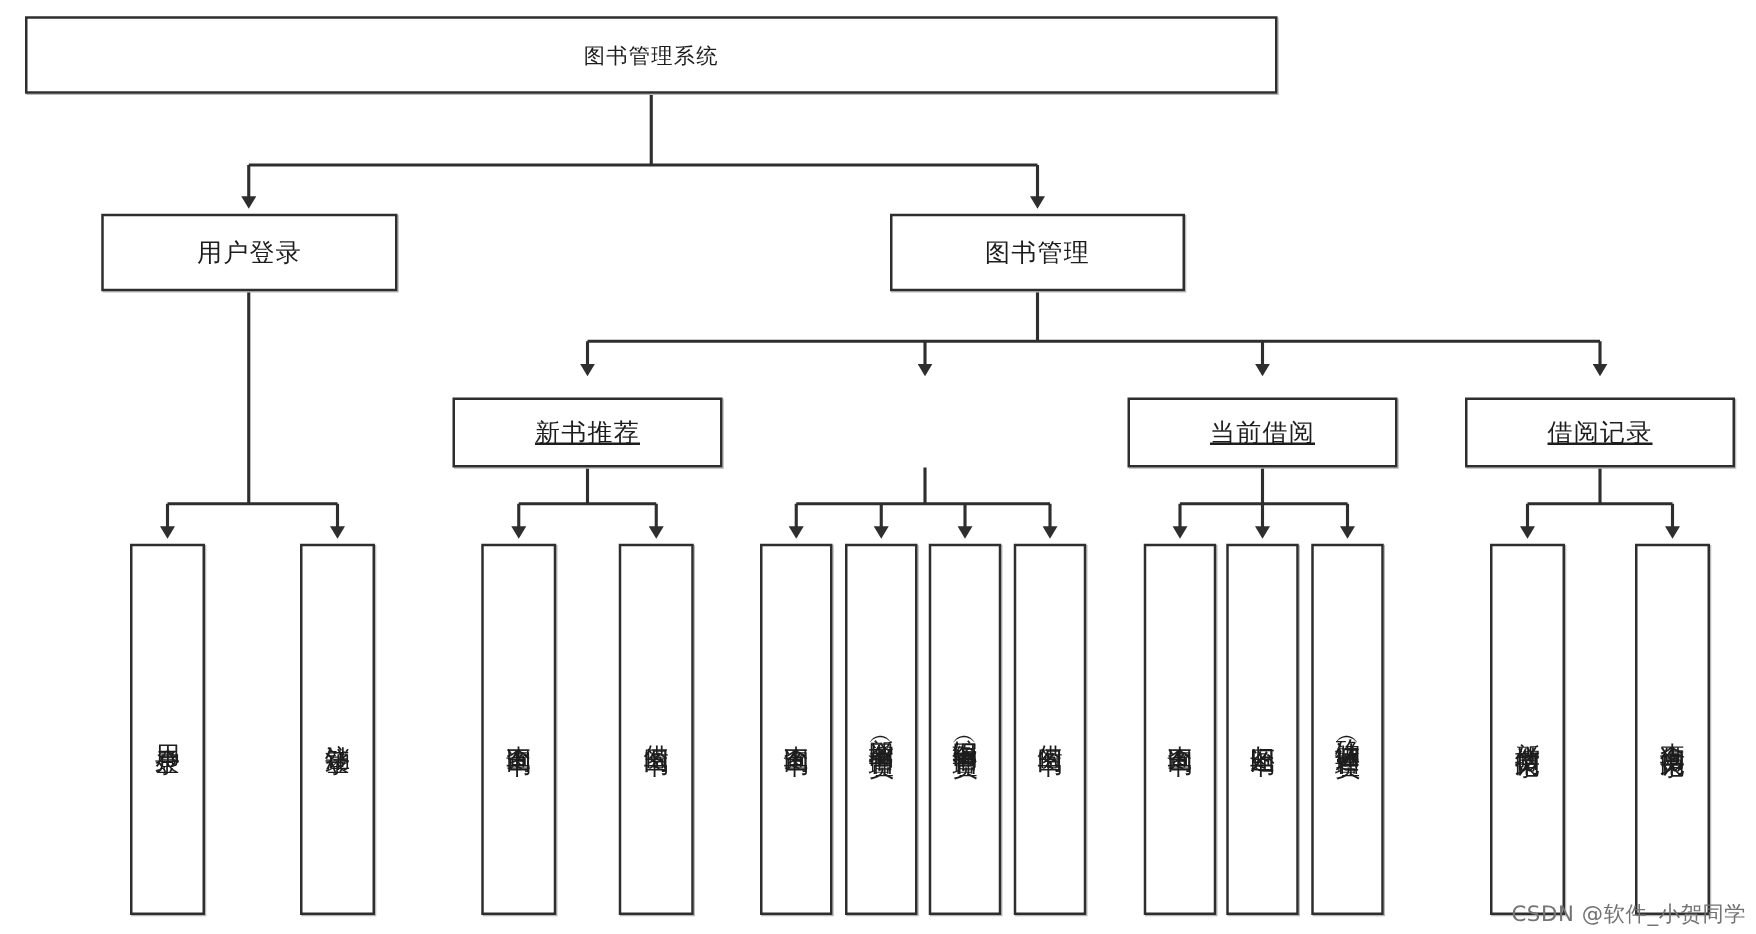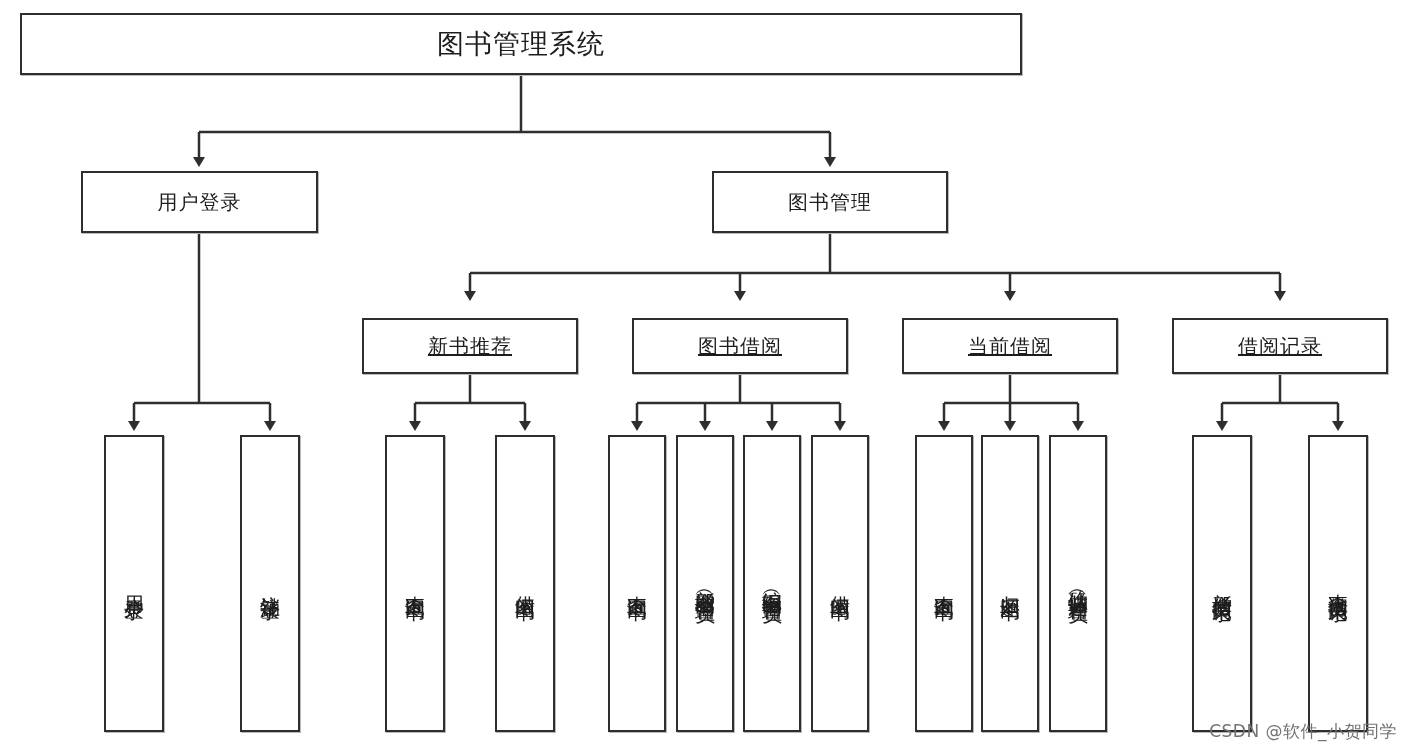--- a/index.html
+++ b/index.html
@@ -28,21 +28,21 @@
     box-sizing: border-box;
     background: #ffffff;
     border: 2px solid #2e2e2e;
     box-shadow: 1px 1px 0 0 #b9b9b9;
     display: flex;
     align-items: center;
     justify-content: center;
     color: #1d1d1d;
   }
   .node.level-root {
-    font-size: 27px;
+    font-size: 17px;
   }
   .node.level-1 {
     font-size: 20px;
   }
   .node.level-2 {
     font-size: 20px;
     text-decoration: underline;
   }
   .node.leaf {
     align-items: center;
@@ -137,23 +137,20 @@
   </div>
 
   <div class="node level-1" style="left:712px; top:171px; width:236px; height:62px;">
     <span class="hlabel">图书管理</span>
   </div>
 
   <div class="node level-2" style="left:362px; top:318px; width:216px; height:56px;">
     <span class="hlabel">新书推荐</span>
   </div>
 
-  <div class="node level-2" style="left:632px; top:318px; width:216px; height:56px;">
-    <span class="hlabel">图书借阅</span>
-  </div>
 
   <div class="node level-2" style="left:1172px; top:318px; width:216px; height:56px;">
     <span class="hlabel">借阅记录</span>
   </div>
 
   <div class="node level-2" style="left:902px; top:318px; width:216px; height:56px;">
     <span class="hlabel">当前借阅</span>
   </div>
 
   <div class="node leaf" style="left:104px; top:435px; width:60px; height:297px;">

